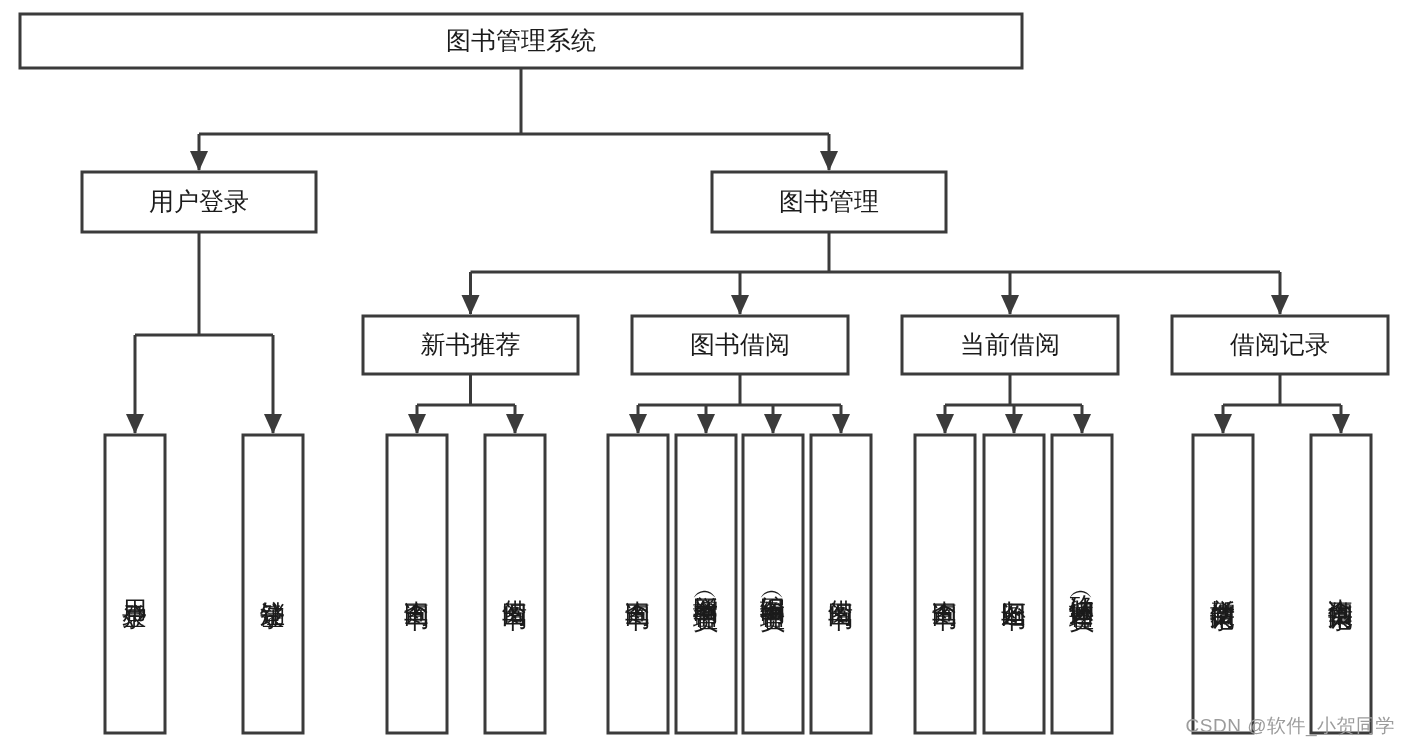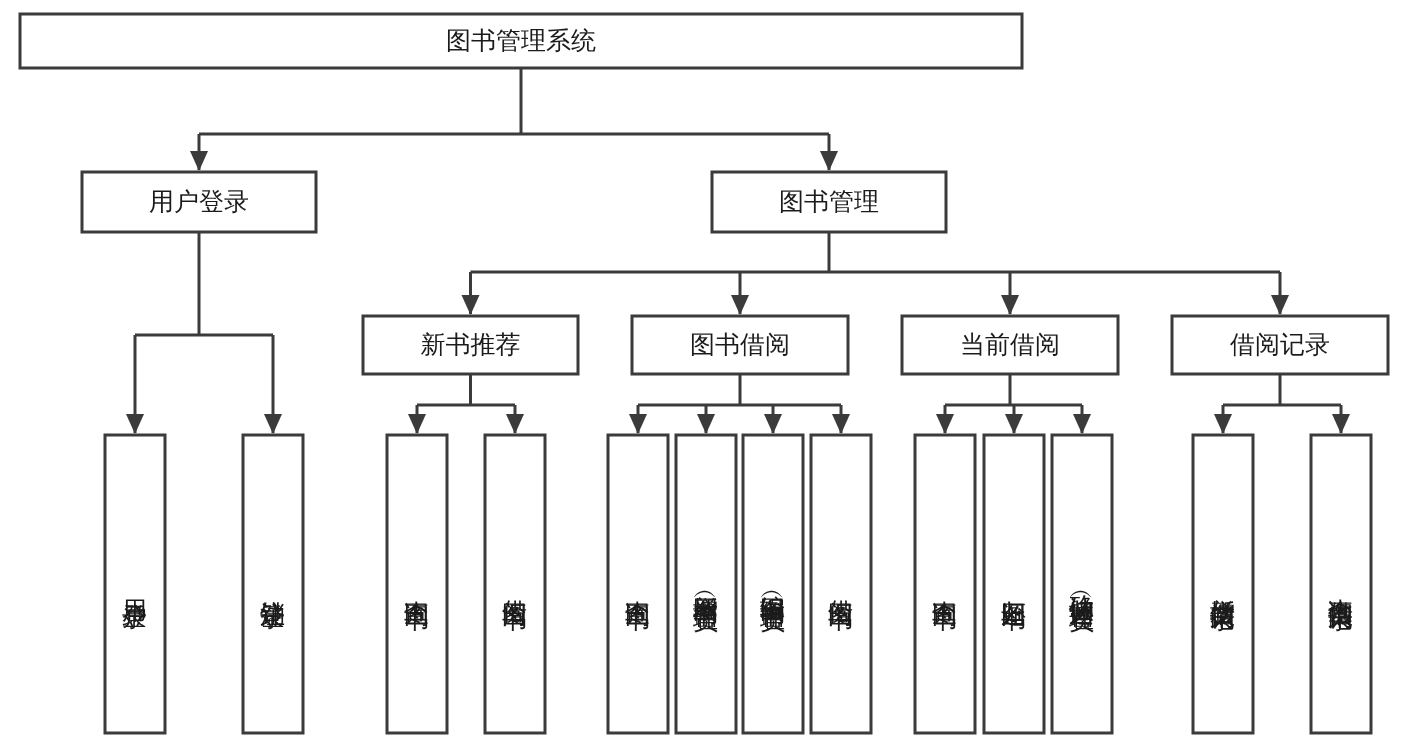--- a/index.html
+++ b/index.html
@@ -204,14 +204,15 @@
         <span class="leaf-label-text">确认归还（管理员）</span>
       </div>
       <div class="leaf-label-cell" style="left: 1193px; top: 435px; width: 60px; height: 298px;">
         <span class="leaf-label-text">新增借阅记录</span>
       </div>
       <div class="leaf-label-cell" style="left: 1311px; top: 435px; width: 60px; height: 298px;">
         <span class="leaf-label-text">查询借阅记录</span>
       </div>
     </div>
 
+  <div class="watermark">CSDN @软件_小贺同学</div>
 
 </div>
 
 </body></html>

